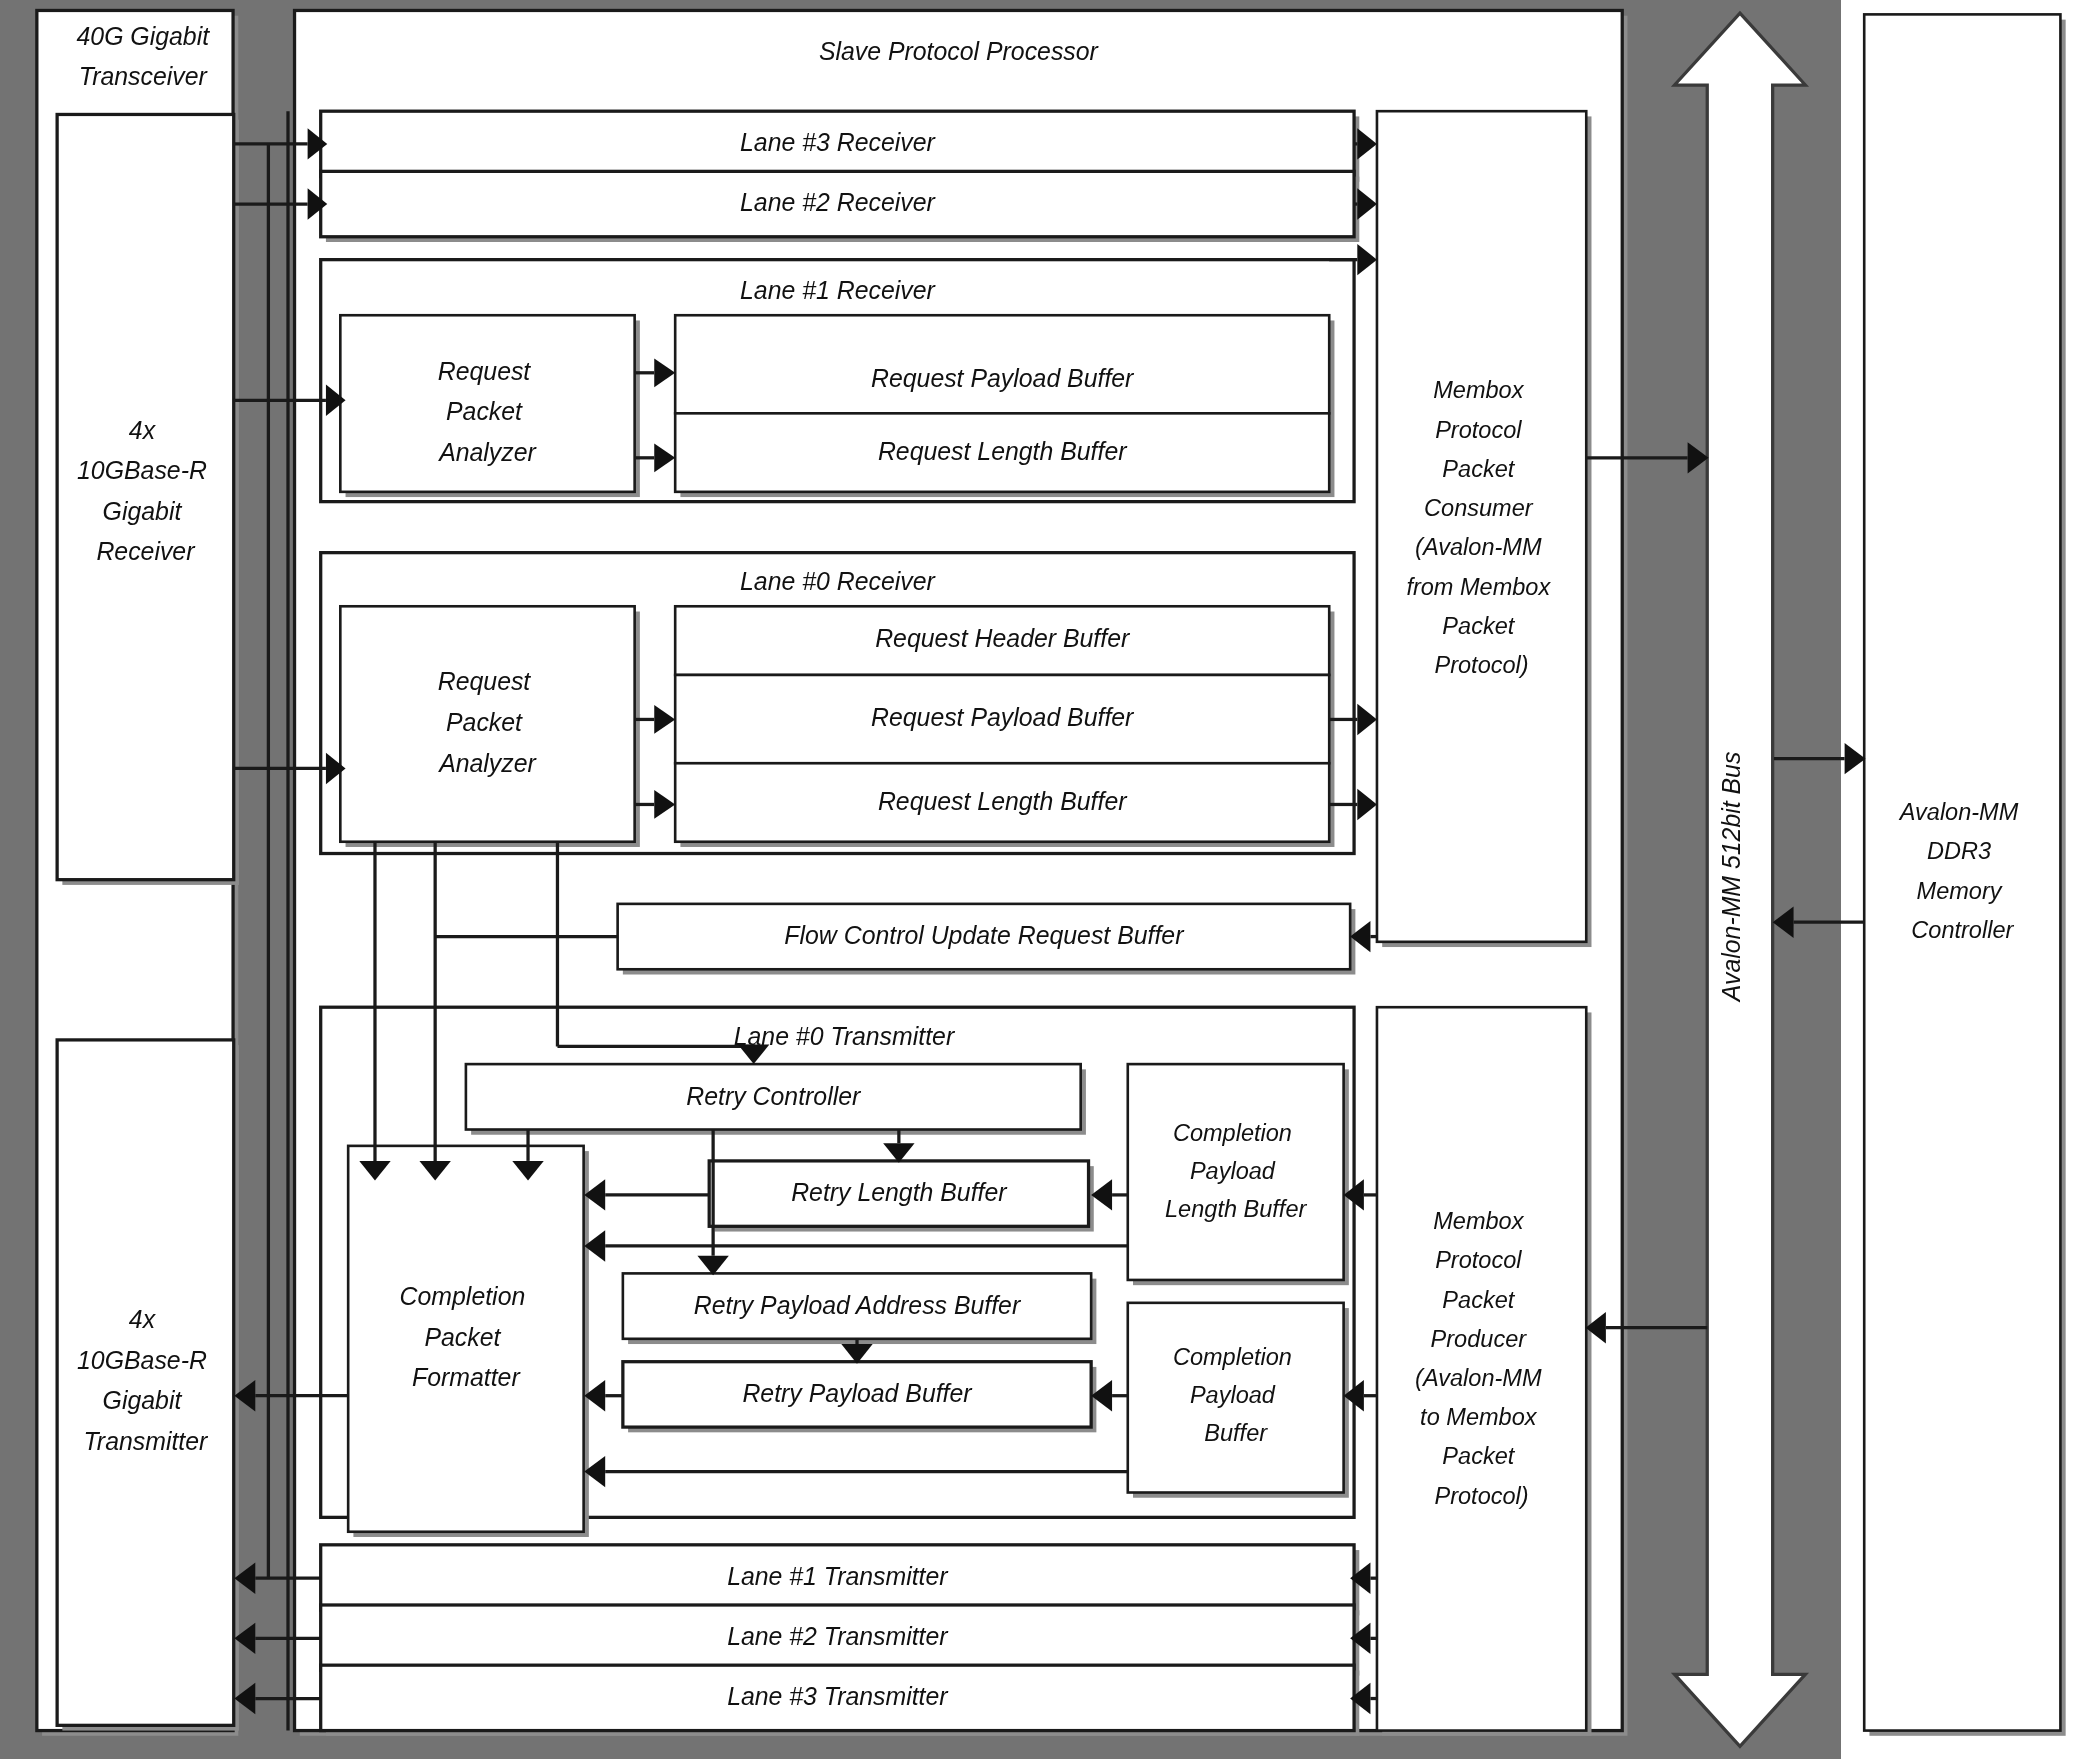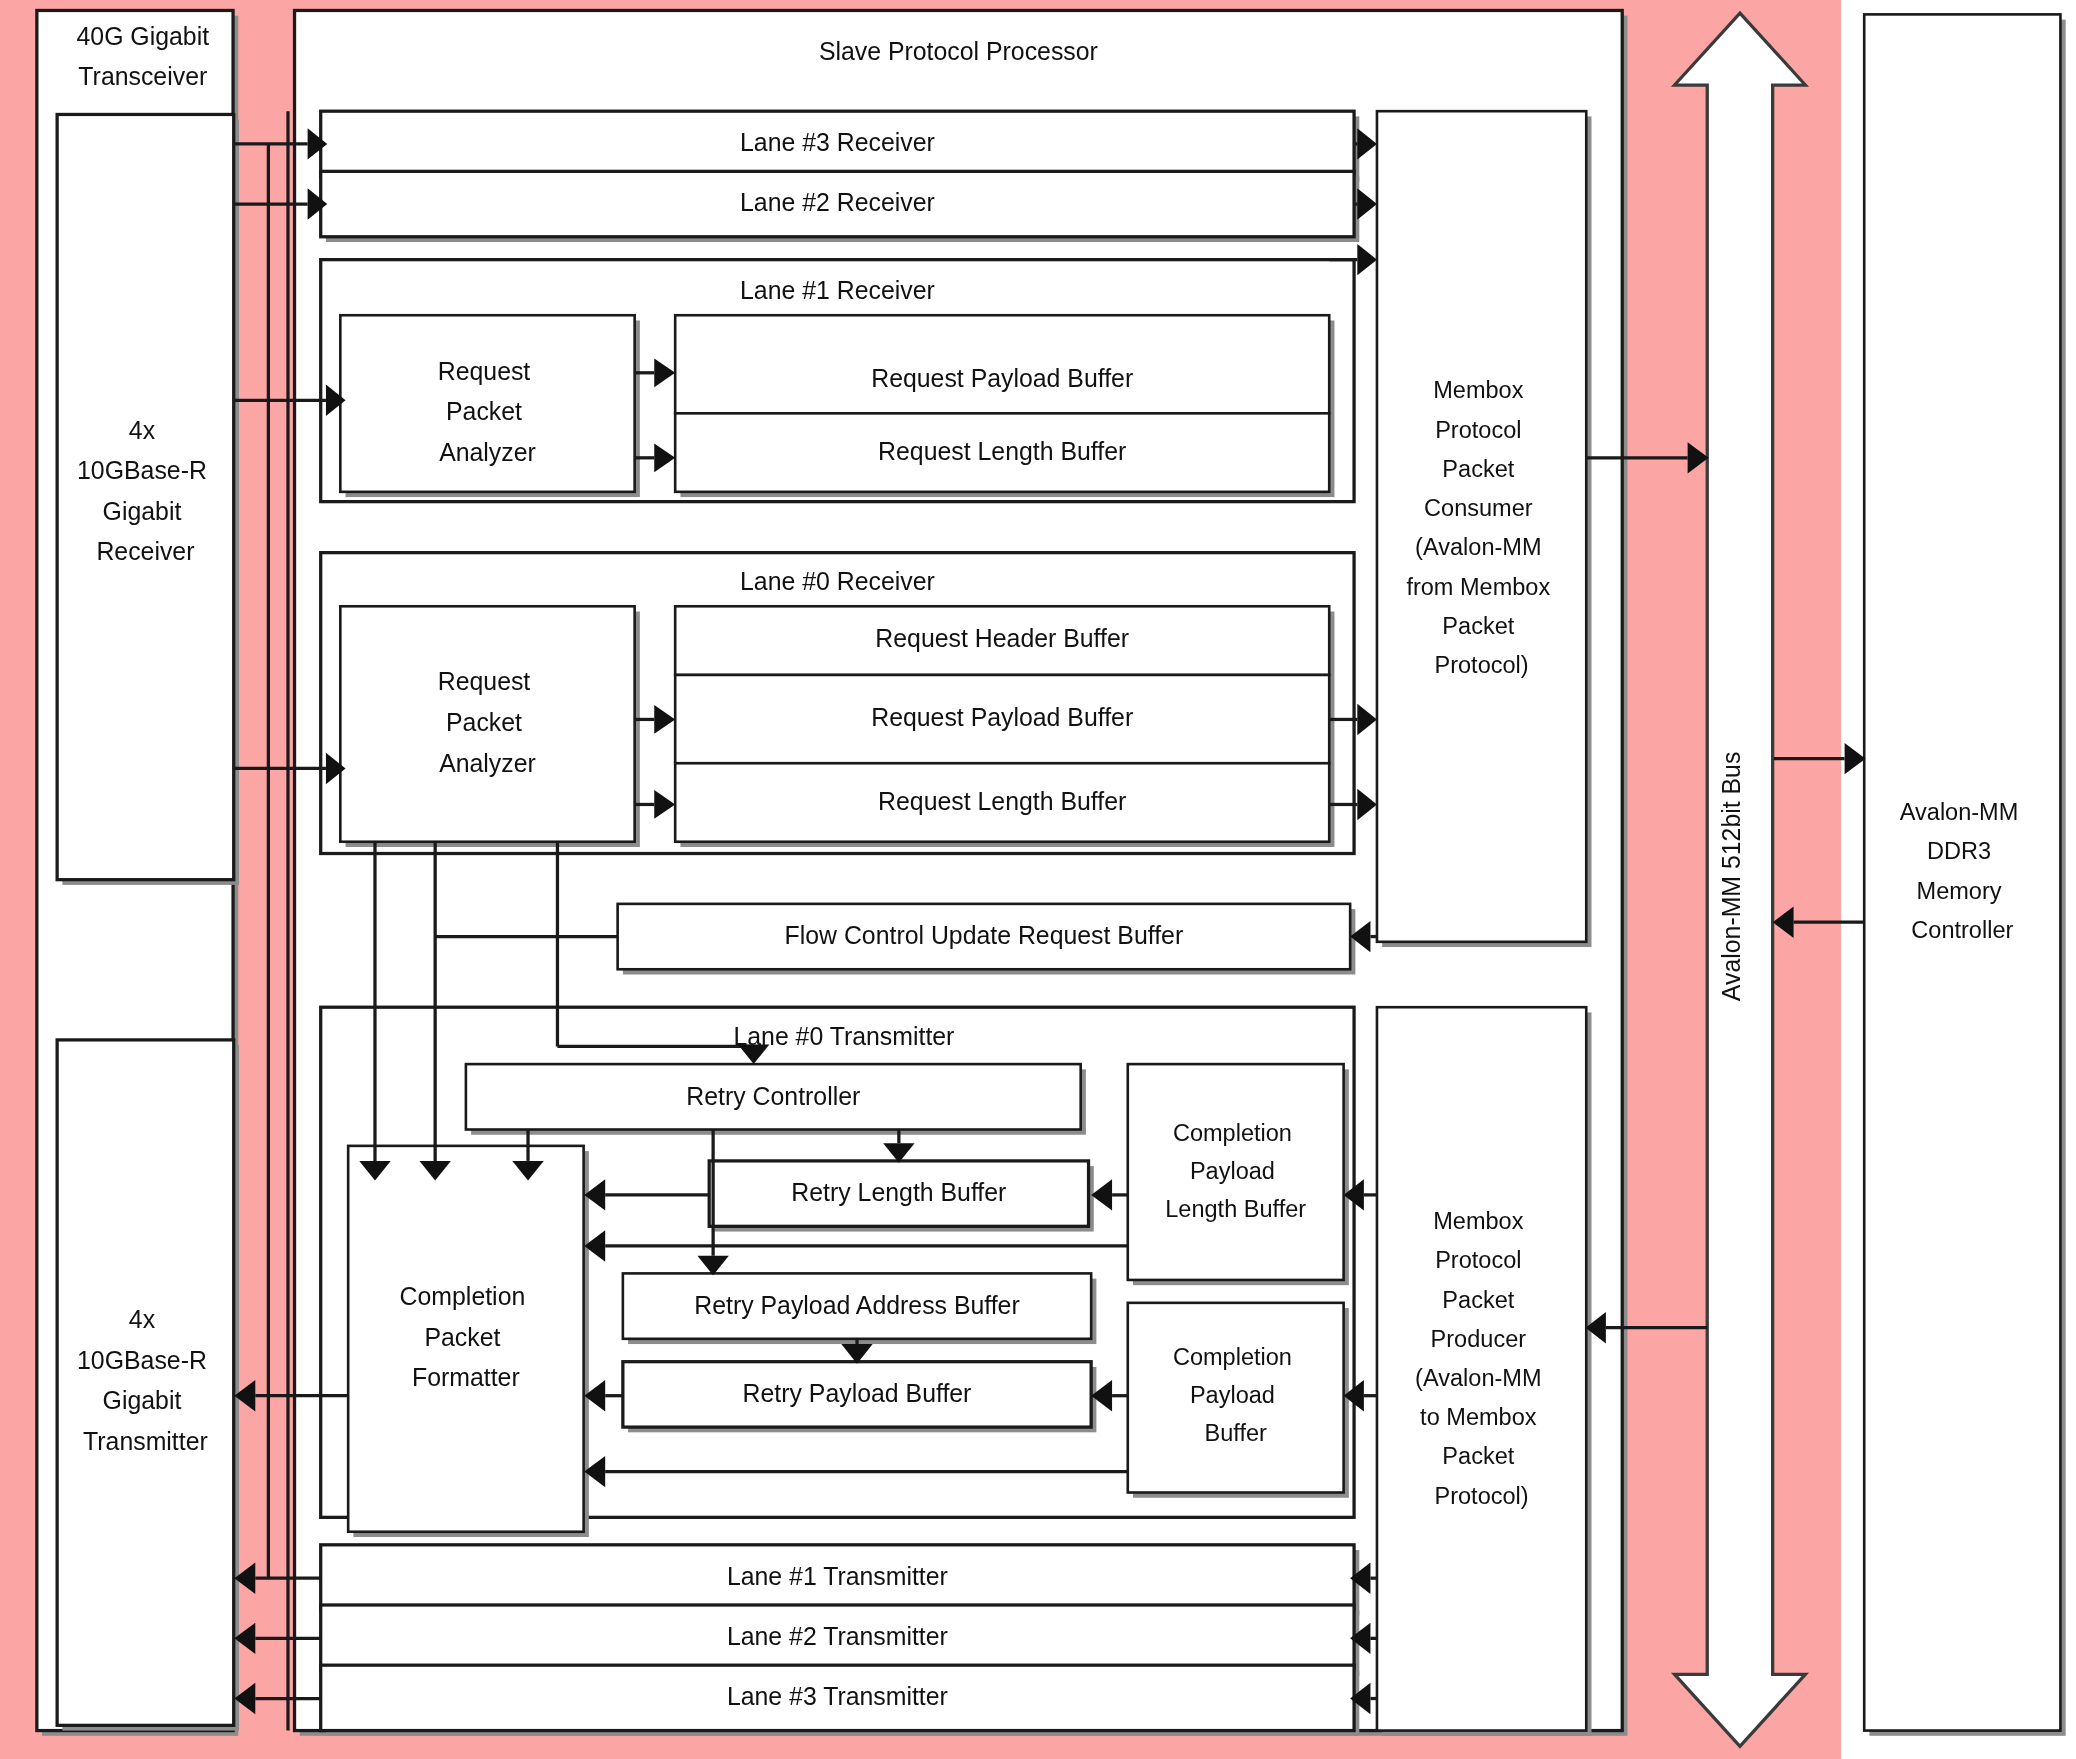--- a/index.html
+++ b/index.html
@@ -1,17 +1,17 @@
 <!DOCTYPE html>
 <html style="font-size:10.5px"><head>
 <meta charset="utf-8">
 <style>
   html, body { margin:0; padding:0; background:#ffffff; }
   body { font-family:"Liberation Sans", sans-serif; }
-  #root { position:relative; width:1841px; height:1760px; background:#fca5a5; }
+  #root { position:relative; width:1841px; height:1760px; background:#737373;font-style:italic; }
   svg { display:block; }
   .bx { fill:#ffffff; stroke:#1a1a1a; stroke-width:5; }
   .bx-thin { fill:#ffffff; stroke:#1a1a1a; stroke-width:4; }
   .shadow { fill:#8c8c8c; stroke:none; }
   .lbl { font-family:"Liberation Sans", sans-serif; fill:#111111; font-size:38px; text-anchor:middle; dominant-baseline:middle; }
   .lbl-sm { font-size:36px; }
   .wire { stroke:#1a1a1a; stroke-width:5; fill:none; }
   .arrowhead { fill:#111111; stroke:none; }
 </style>
 </head>

